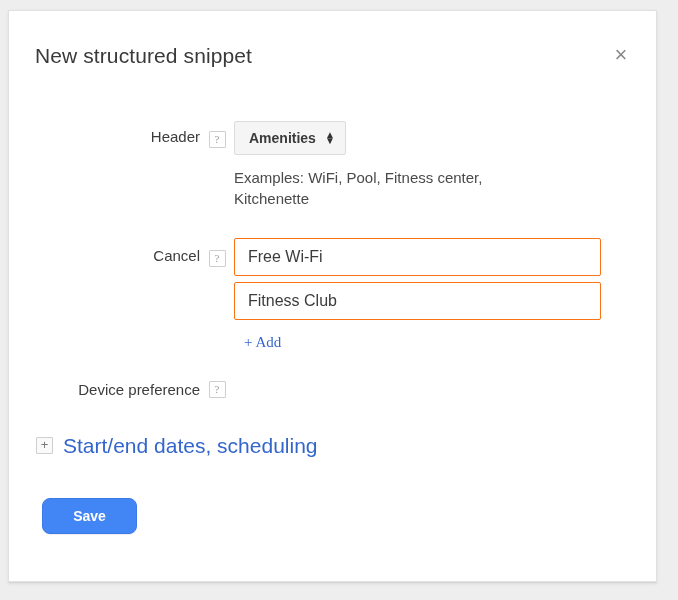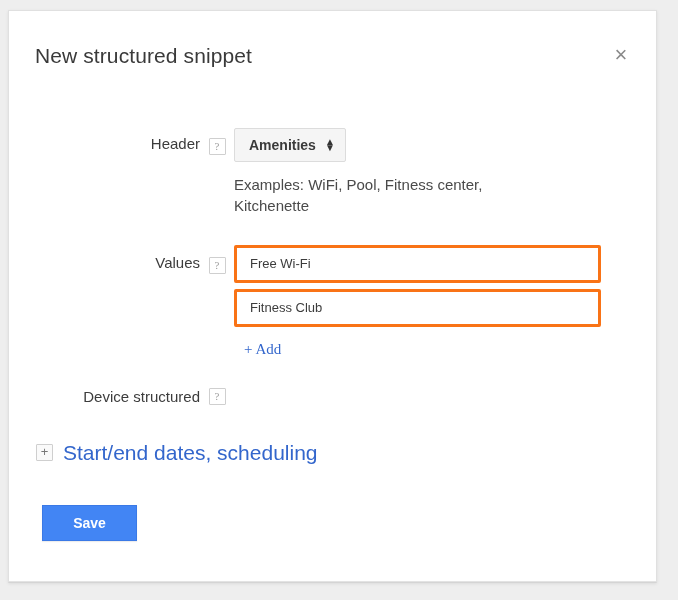--- a/index.html
+++ b/index.html
@@ -95,21 +95,21 @@
     background: #fff;
     cursor: pointer;
     user-select: none;
     font-family: "Liberation Serif", serif;
   }
   .ctrl-col {
     flex: 1 1 auto;
   }
 
   
-  .row-header { margin-top: 35px; }
+  .row-header { margin-top: 28px; }
   .row-header .label-col { padding-top: 7px; }
   .row-header .help-col { padding-top: 10px; }
 
   .select-box {
     display: inline-flex;
     align-items: center;
     gap: 9px;
     background: #f5f5f5;
     border: 1px solid #dcdcdc;
     border-radius: 2px;
@@ -143,25 +143,25 @@
   
   .row-values { margin-top: 28px; }
   .row-values .label-col { padding-top: 9px; }
   .row-values .help-col { padding-top: 12px; }
 
   .value-input {
     display: block;
     width: 367px;
     height: 38px;
     box-sizing: border-box;
-    border: 3px solid #f97316;
+    border: 1px solid #f97316;
     border-radius: 2px;
     background: #ffffff;
     font-family: "Liberation Sans", sans-serif;
-    font-size: 13px;
+    font-size: 16px;
     color: #3c3c3c;
     padding: 0 13px;
     margin-bottom: 6px;
     outline: none;
   }
 
   .add-link {
     display: inline-block;
     margin-top: 8px;
     margin-left: 10px;
@@ -241,21 +241,21 @@
     display: flex;
     align-items: center;
     gap: 12px;
     margin-top: 40px;
     margin-left: 33px;
   }
   .btn {
     font-family: "Liberation Sans", sans-serif;
     font-size: 14px;
     font-weight: bold;
-    border-radius: 0;
+    border-radius: 8px;
     cursor: pointer;
     box-sizing: border-box;
     padding: 0 16px;
     height: 36px;
     line-height: 34px;
     text-align: center;
     user-select: none;
   }
   .btn-save {
     background: #4285f4;
@@ -303,33 +303,33 @@
           <span class="select-arrows">
             <span>▲</span>
               <span>▼</span>
           </span>
         </div>
         <div class="examples">Examples: WiFi, Pool, Fitness center, Kitchenette</div>
       </div>
     </div>
 
     <div class="row row-values">
-      <div class="label-col">Values</div>
+      <div class="label-col">Cancel</div>
       <div class="help-col">
         <span class="help-icon">?</span>
       </div>
       <div class="ctrl-col">
         <input class="value-input" type="text" value="Free Wi-Fi" style="">
         <input class="value-input" type="text" value="Fitness Club" style="">
         <span class="add-link">+ Add</span>
       </div>
     </div>
 
     <div class="row row-device">
-      <div class="label-col">Device structured</div>
+      <div class="label-col">Device preference</div>
       <div class="help-col">
         <span class="help-icon">?</span>
       </div>
     </div>
 
     <div class="scheduling-row">
       <span class="expander-icon">+</span>
       <span class="scheduling-link">Start/end dates, scheduling</span>
     </div>
 

